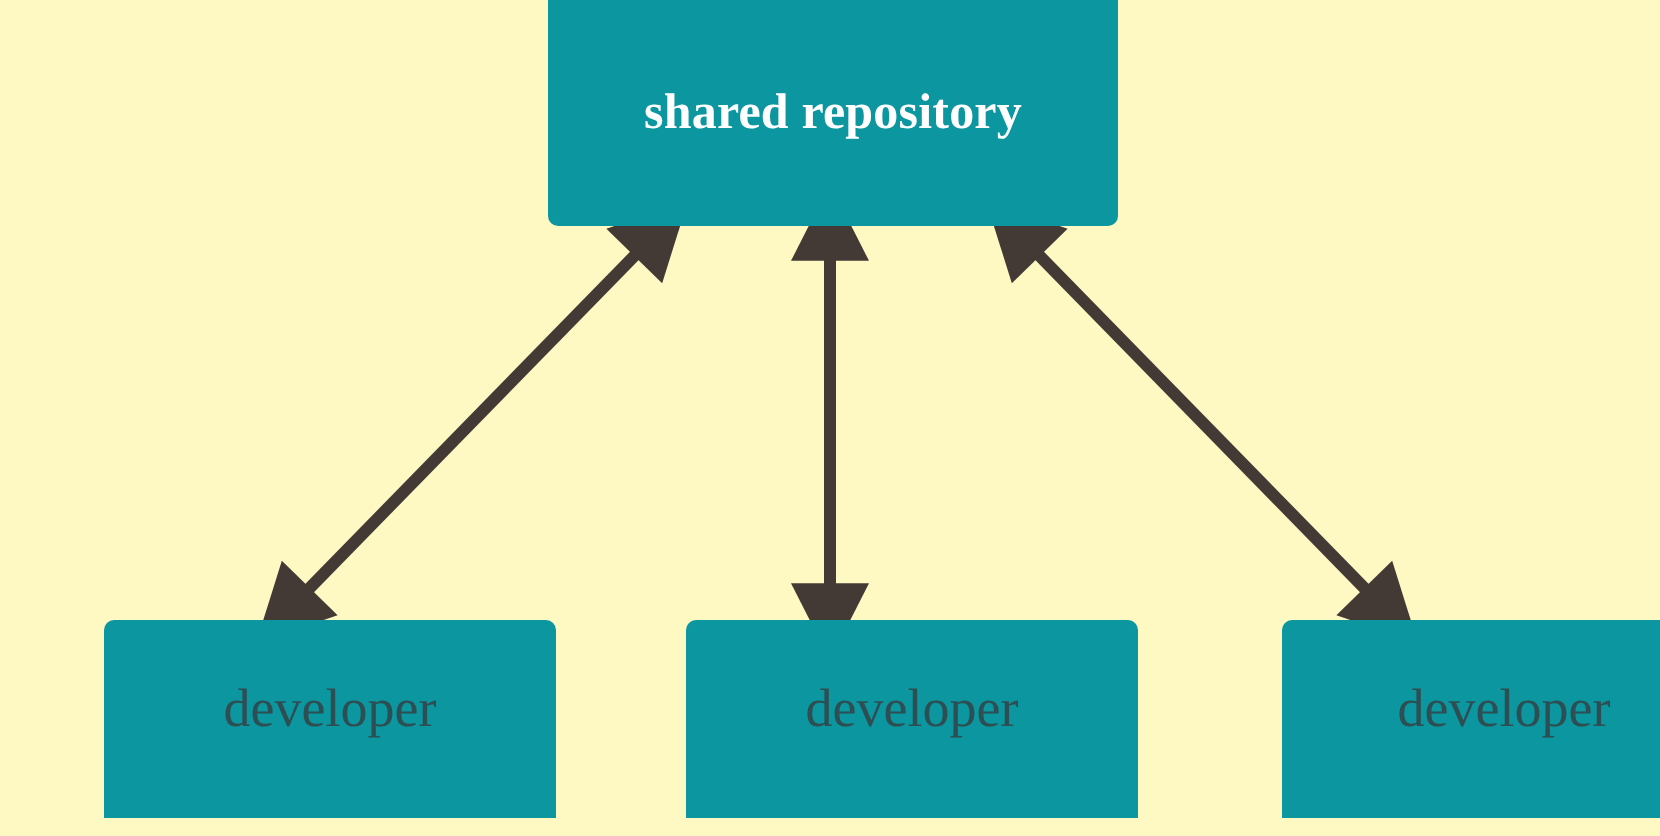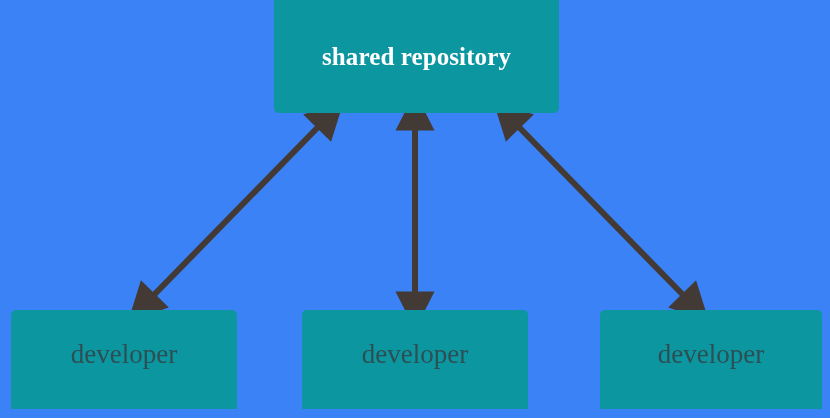--- a/index.html
+++ b/index.html
@@ -11,21 +11,21 @@
   body {
     width: 830px;
     height: 418px;
     overflow: hidden;
     font-family: "Liberation Serif", "DejaVu Serif", serif;
   }
   #diagram {
     position: relative;
     width: 830px;
     height: 418px;
-    background: #3b82f6;
+    background: #fef9c3;
   }
   .node {
     position: absolute;
     box-sizing: border-box;
     background: #0c96a0;
     border-radius: 5px;
     display: flex;
     align-items: center;
     justify-content: center;
     text-align: center;
@@ -49,20 +49,21 @@
     font-weight: bold;
     font-size: 25px;
     letter-spacing: 0.1px;
     padding-top: 8px;
   }
   
   .node-developer {
     top: 310px;
     height: 99px;
     border-radius: 5px 5px 0 0;
+    margin-left: 41px;
   }
   .node-developer .node-label {
     color: #2d4f53;
     font-weight: normal;
     font-size: 27px;
     padding-bottom: 10px;
   }
   #node-developer-left   { left: 11px;  width: 226px; }
   #node-developer-middle { left: 302px; width: 226px; }
   #node-developer-right  { left: 600px; width: 222px; }

